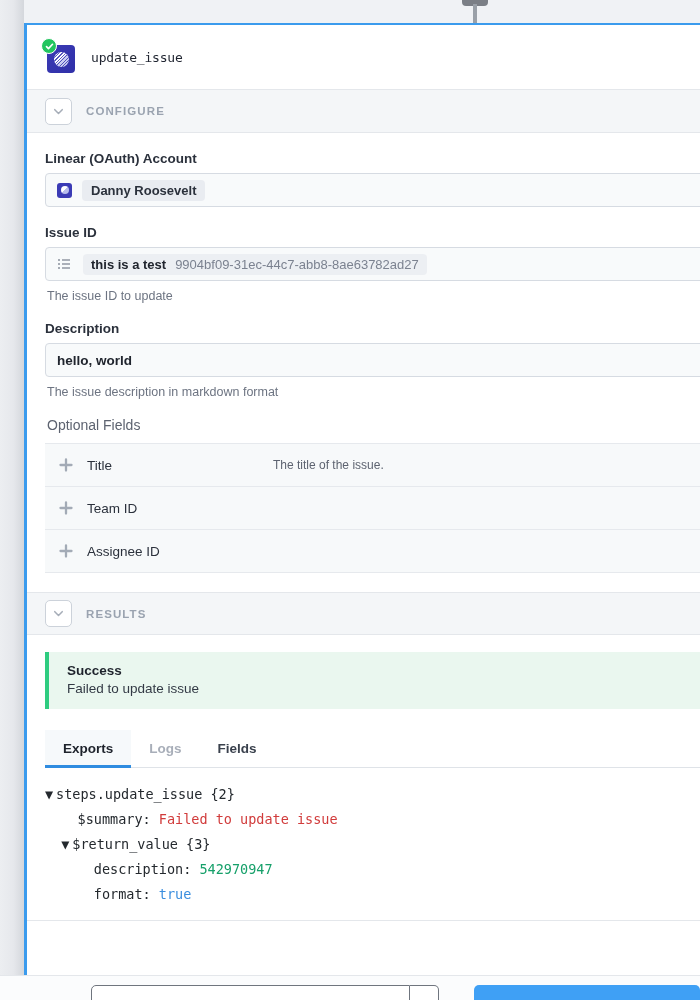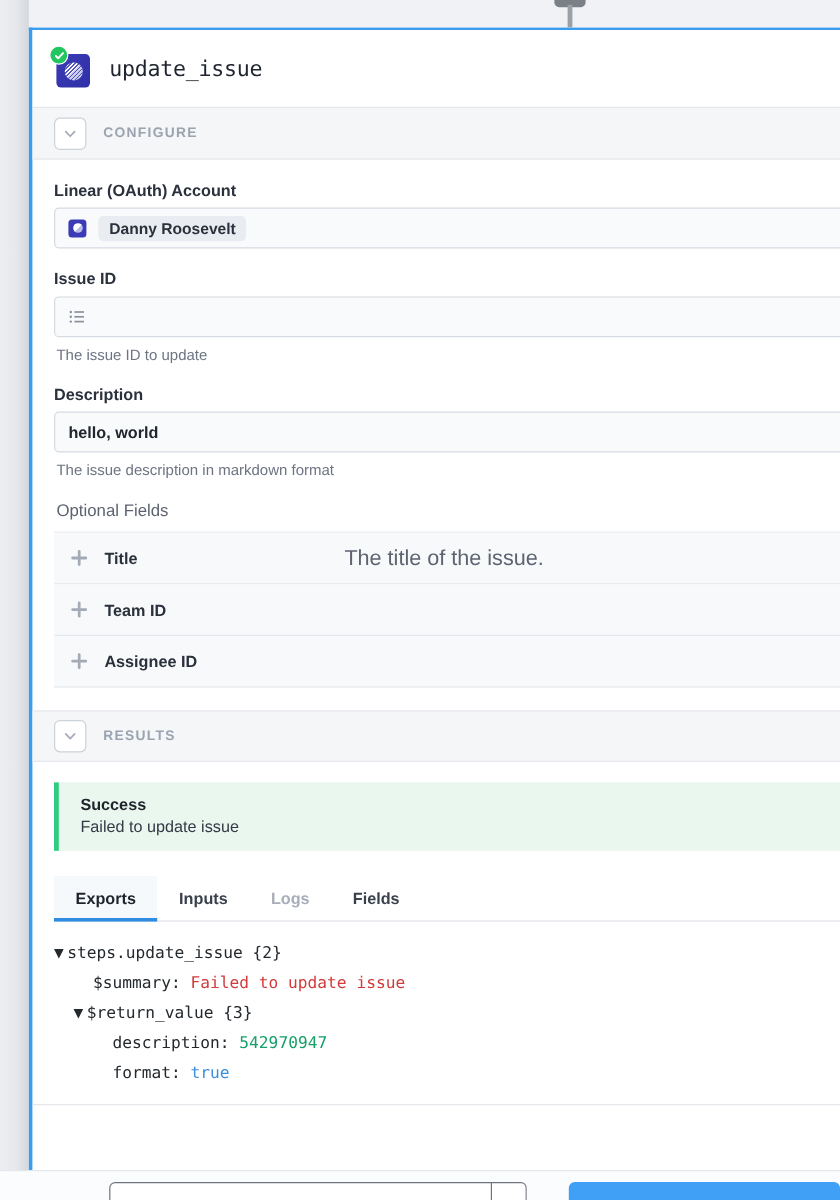--- a/index.html
+++ b/index.html
@@ -63,21 +63,21 @@
   }
   .check-badge {
     position: absolute; left: -4px; top: -4px;
     width: 16px; height: 16px; border-radius: 50%;
     background: #22c55e; border: 1.5px solid #fff;
     display: flex; align-items: center; justify-content: center;
   }
   .check-badge svg { width: 9px; height: 9px; }
   .node-title {
     margin-left: 16px; font-family: "DejaVu Sans Mono", monospace;
-    font-size: 18px; color: #1f2430; letter-spacing: -.2px;
+    font-size: 13px; color: #1f2430; letter-spacing: -.2px;
   }
 
   
   .section-bar {
     height: 43px; display: flex; align-items: center; padding: 0 18px;
     background: #f4f6f8; border-bottom: 1px solid #e4e7eb;
   }
   .collapse-btn {
     width: 27px; height: 27px; border: 1px solid #ccd2da; border-radius: 5px;
     background: #fff; display: flex; align-items: center; justify-content: center;
@@ -133,22 +133,22 @@
     font-size: 14px; color: #5d6370; font-weight: normal;
     padding: 0 0 10px 2px;
   }
   .optional-list { border-top: 1px solid #e6e9ed; width: 760px; margin-left: 0; }
   .optional-row {
     height: 43px; display: flex; align-items: center;
     background: #f7f9fa; border-bottom: 1px solid #e6e9ed;
     padding-left: 14px; cursor: pointer;
   }
   .plus-icon { width: 14px; height: 14px; flex: none; margin-right: 14px; }
-  .opt-name { font-size: 13.5px; font-weight: bold; color: #2b313c; width: 186px; flex: none; }
-  .opt-desc { font-size: 18px; color: #5d6370; margin-left: 14px; }
+  .opt-name { font-size: 13.5px; font-weight: normal; color: #2b313c; width: 186px; flex: none; }
+  .opt-desc { font-size: 12px; color: #5d6370; }
 
   
   .results-body { padding: 0; }
   .success-banner {
     margin: 17px 0 0 18px; width: 760px;
     background: #eaf7ef; border-left: 4px solid #2ecc80;
     padding: 11px 0 13px 18px;
   }
   .success-title { font-size: 13.5px; font-weight: bold; color: #1e232c; }
   .success-sub { font-size: 13.5px; color: #333a45; margin-top: 3px; }
@@ -249,20 +249,24 @@
       <div class="field-label">Issue ID</div>
       <div class="field-box">
         <svg class="list-icon" viewBox="0 0 14 14">
           <circle cx="2" cy="3" r="1" fill="#8a919d"></circle>
             <rect x="5" y="2.3" width="8" height="1.4" fill="#8a919d"></rect>
           <circle cx="2" cy="7" r="1" fill="#8a919d"></circle>
             <rect x="5" y="6.3" width="8" height="1.4" fill="#8a919d"></rect>
           <circle cx="2" cy="11" r="1" fill="#8a919d"></circle>
             <rect x="5" y="10.3" width="8" height="1.4" fill="#8a919d"></rect>
         </svg>
+        <span class="chip-issue">
+          <span class="title">this is a test</span>
+          <span class="uuid">9904bf09-31ec-44c7-abb8-8ae63782ad27</span>
+        </span>
       </div>
       <div class="field-help">The issue ID to update</div>
     </div>
 
     <div class="field">
       <div class="field-label">Description</div>
       <div class="field-box plain">
         <span class="value-text">hello, world</span>
       </div>
       <div class="field-help">The issue description in markdown format</div>
@@ -306,21 +310,20 @@
   </div>
 
   <div class="results-body">
     <div class="success-banner">
       <div class="success-title">Success</div>
       <div class="success-sub">Failed to update issue</div>
     </div>
 
     <div class="tabs">
       <div class="tab active">Exports</div>
-      <div class="tab">Inputs</div>
       <div class="tab muted">Logs</div>
       <div class="tab">Fields</div>
     </div>
 
     <div class="json-tree">
       <div class="jrow"><span class="tri">▼</span><span>steps.update_issue</span> <span>{2}</span></div>
       <div class="jrow">    <span>$summary:</span> <span class="k-str">Failed to update issue</span></div>
       <div class="jrow">  <span class="tri">▼</span><span>$return_value</span> <span>{3}</span></div>
       <div class="jrow">      <span>description:</span> <span class="k-num">542970947</span></div>
       <div class="jrow">      <span>format:</span> <span class="k-bool">true</span></div>

